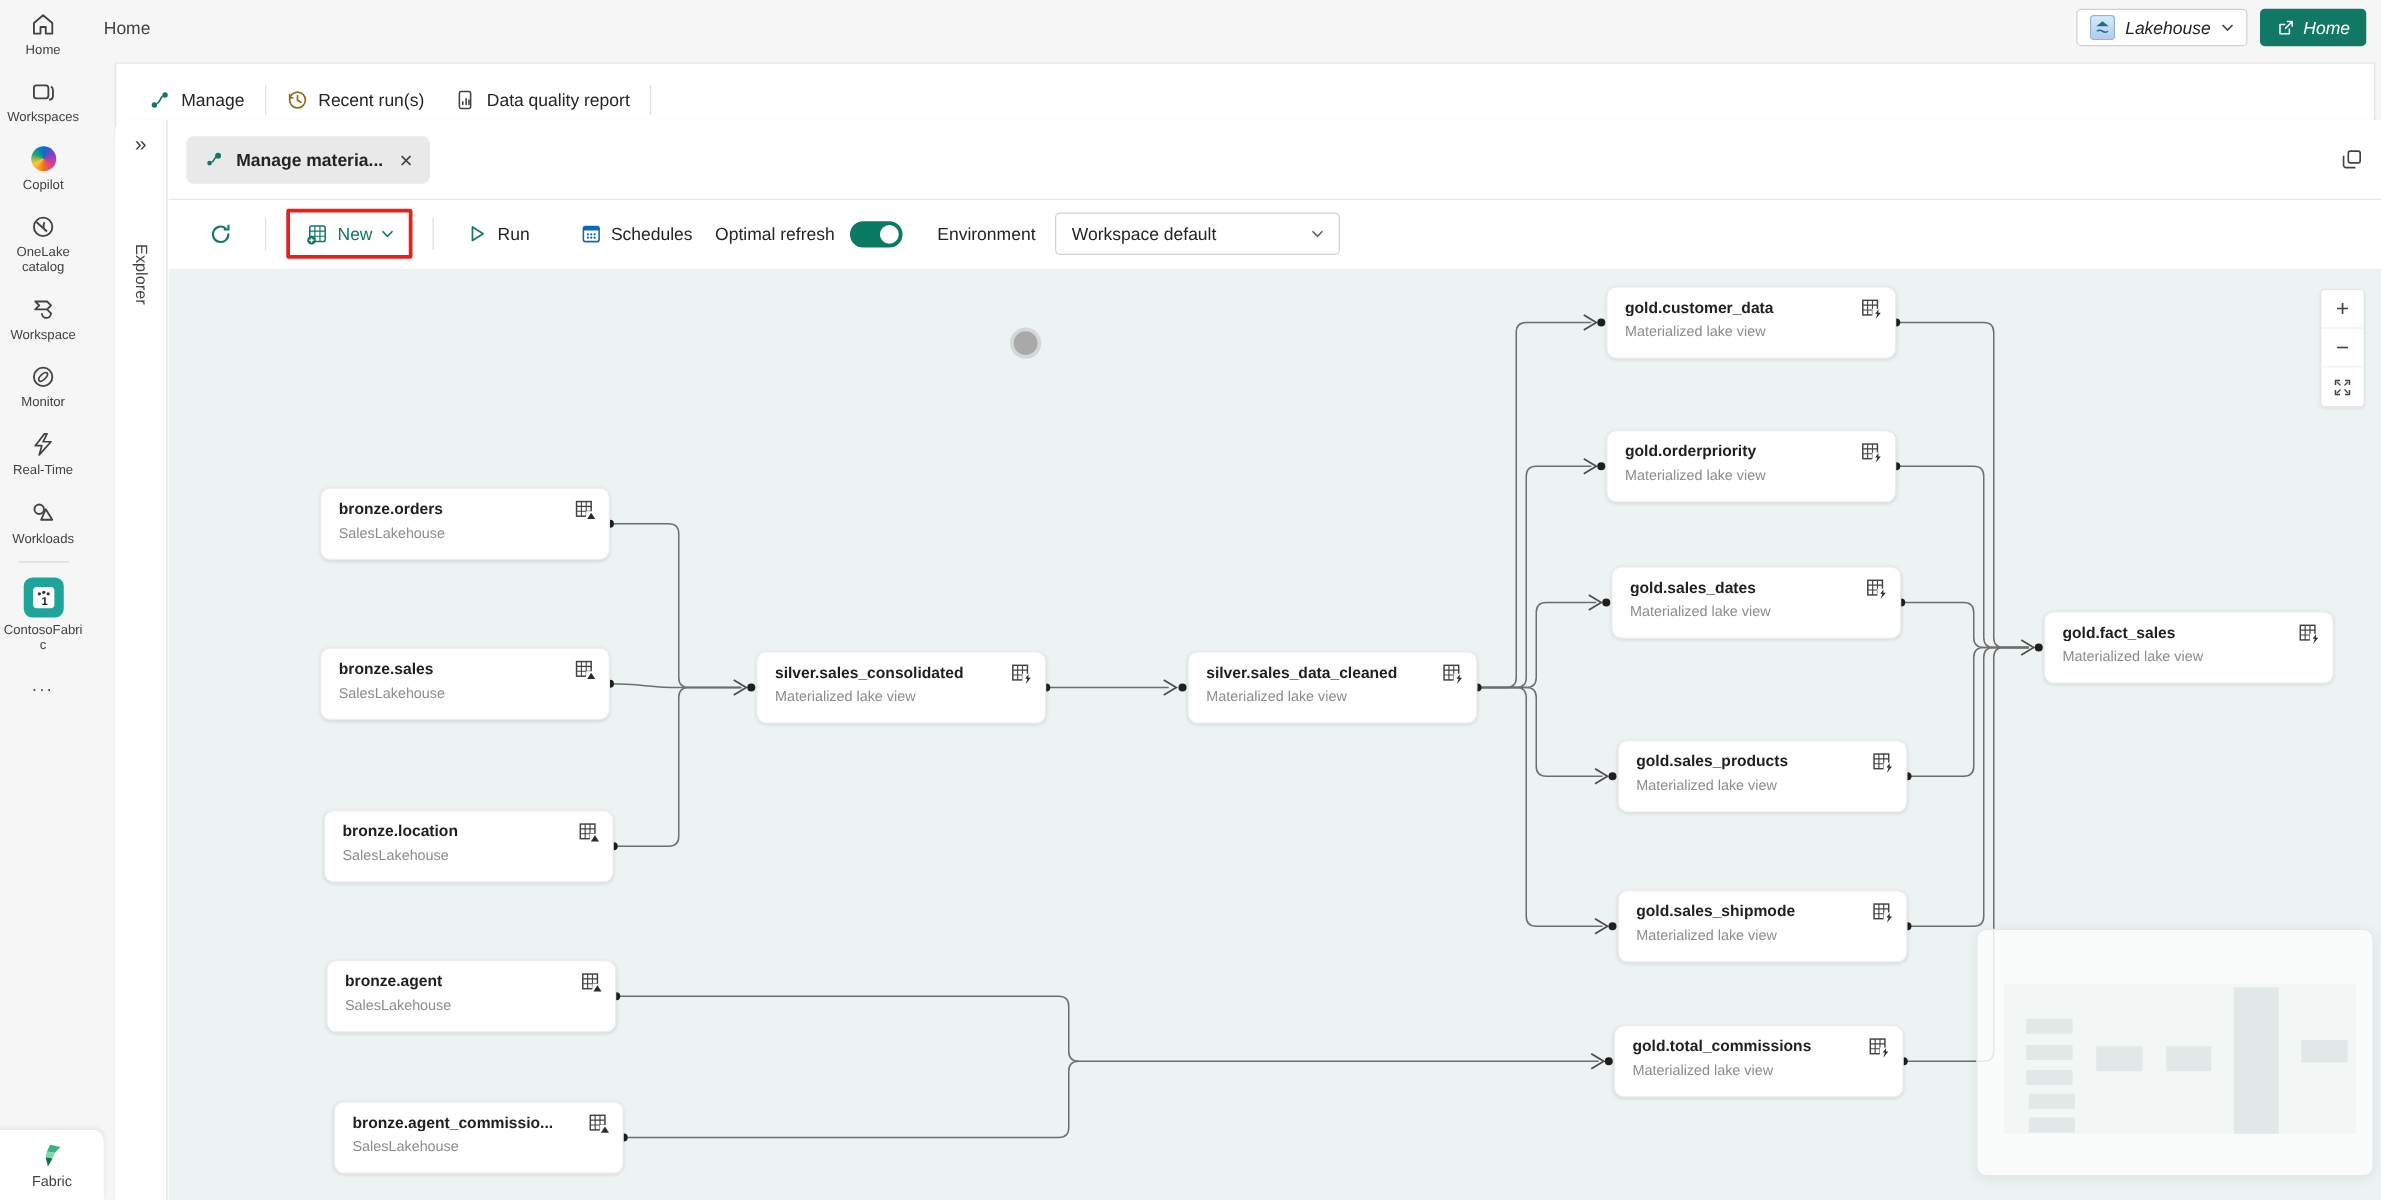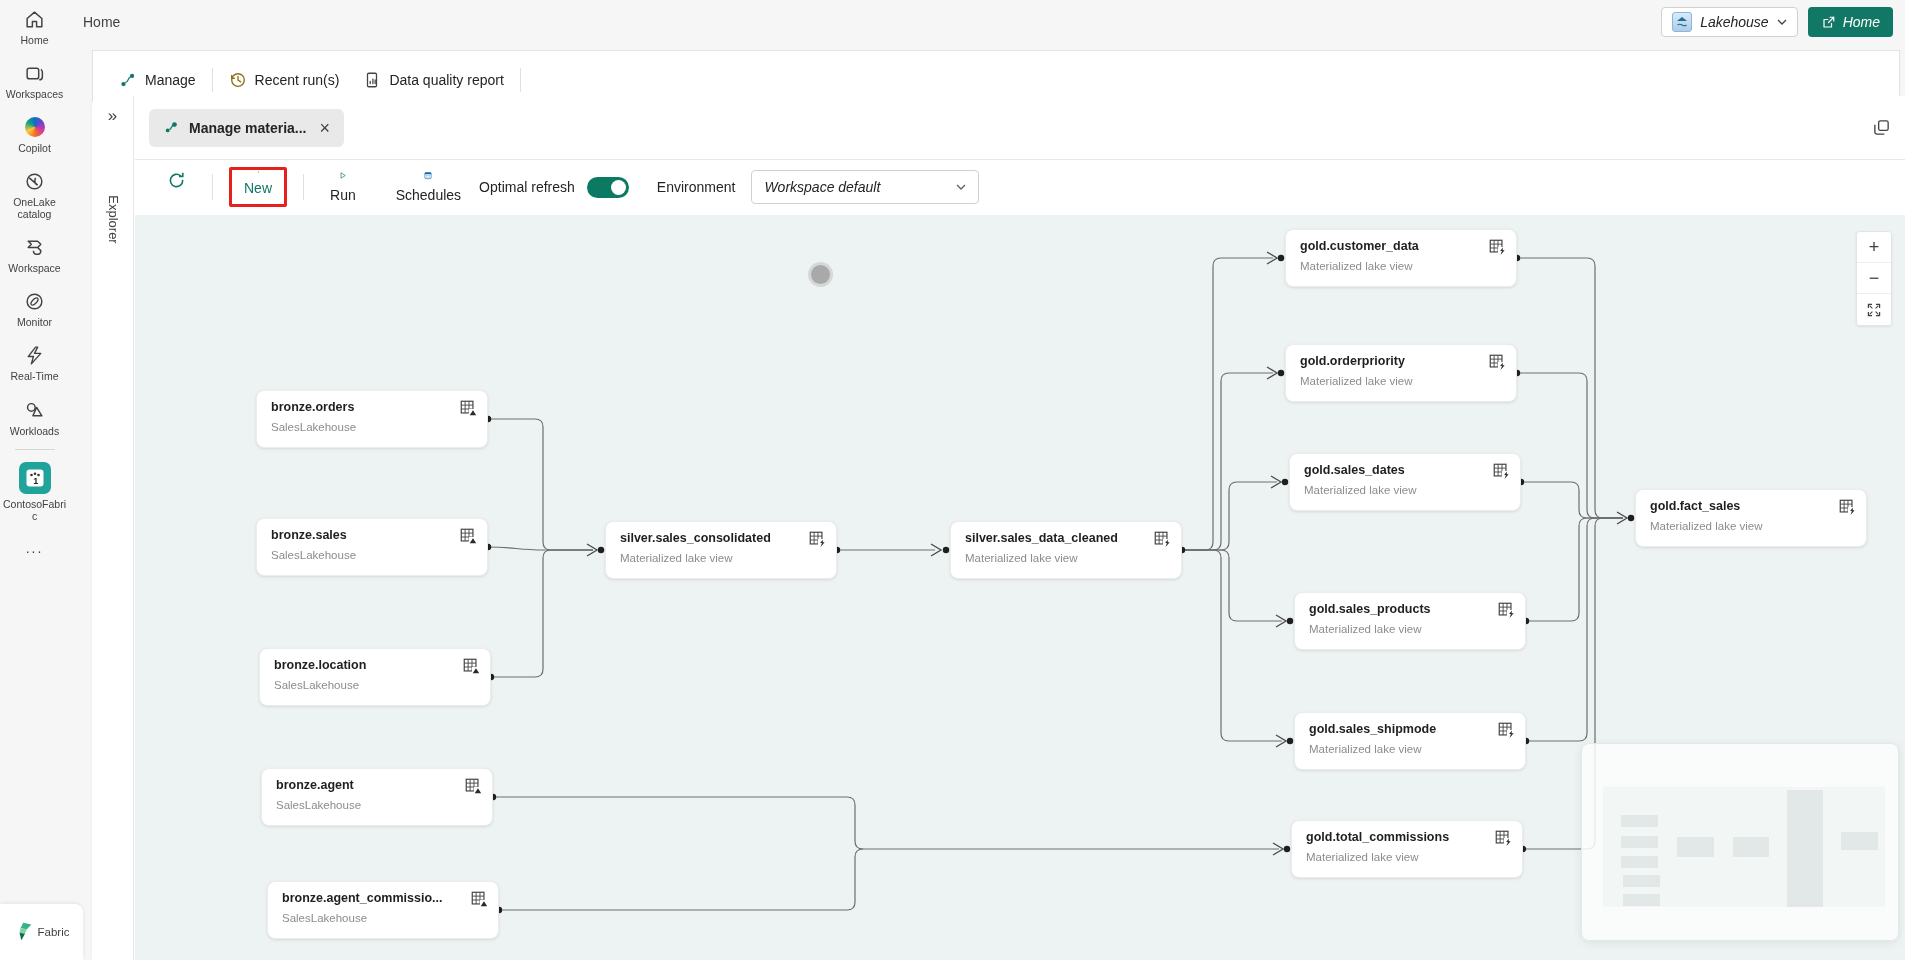--- a/index.html
+++ b/index.html
@@ -7,21 +7,21 @@
   body { font-family:"Liberation Sans", sans-serif; background:#f6f6f6; color:#242424; font-size:14px; }
 
   
   #rail { position:absolute; left:0; top:0; width:69px; height:960px; background:#f6f6f6; z-index:30; }
   .rail-item { width:69px; display:flex; flex-direction:column; align-items:center; gap:4px; padding:8px 2px; cursor:pointer; }
   .rail-item .lbl { font-size:10.5px; color:#424242; text-align:center; line-height:1.15; word-break:break-word; }
   .rail-ico { width:22px; height:22px; display:flex; align-items:center; justify-content:center; }
   .rail-div { width:40px; height:1px; background:#d6d6d6; margin:4px auto; }
   .contoso-box { width:32px; height:32px; border-radius:7px; background:#20a39a; display:flex; align-items:center; justify-content:center; }
   .more-dots { font-size:14px; letter-spacing:2px; color:#424242; padding:10px 0; text-align:center; cursor:pointer; }
-  #fabric-foot { position:absolute; left:0; bottom:0; width:83px; height:56px; background:#fff; border-radius:0 8px 0 0; box-shadow:0 -1px 4px rgba(0,0,0,.08); display:flex; flex-direction:row; align-items:center; justify-content:center; gap:2px; }
+  #fabric-foot { position:absolute; left:0; bottom:0; width:83px; height:56px; background:#fff; border-radius:0 8px 0 0; box-shadow:0 -1px 4px rgba(0,0,0,.08); display:flex; flex-direction:column; align-items:center; justify-content:center; gap:2px; }
   #fabric-foot .lbl { font-size:11.5px; color:#424242; }
   .copilot-ball { width:20px; height:20px; border-radius:50%; background:conic-gradient(#0b6bcb,#7a42c9,#d83b9a,#f2711c,#ffc83d,#19a47a,#0b6bcb); }
 
   
   #topbar { position:absolute; left:69px; top:0; right:0; height:44px; display:flex; align-items:center; }
   .top-tab { padding:0 14px; height:44px; display:flex; align-items:center; font-size:14px; color:#424242; cursor:pointer; position:relative; }
   .top-tab.active { font-weight:700; color:#1f1f1f; }
   .top-tab.active .underline { position:absolute; left:10px; right:10px; bottom:3px; height:3px; border-radius:2px; background:#117865; }
   #topbar-right { margin-left:auto; display:flex; align-items:center; gap:10px; padding-right:12px;font-style:italic; }
   #lakehouse-btn { display:flex; align-items:center; gap:8px; background:#fff; border:1px solid #d1d1d1; border-radius:4px; height:30px; padding:0 10px; cursor:pointer; }
@@ -41,26 +41,26 @@
   #explorer .vlabel-wrap { position:absolute; top:70px; left:0; width:42px; height:80px; display:flex; align-items:center; justify-content:center; }
 
   #work { position:absolute; left:43px; top:0; right:0; bottom:0; }
   #doc-tab-row { height:64px; display:flex; align-items:center; padding:0 14px; border-bottom:1px solid #e8e8e8; }
   #doc-tab { display:flex; align-items:center; gap:9px; background:#e9e9e9; border-radius:6px; height:38px; padding:0 14px; font-weight:700; font-size:14px; color:#242424; cursor:pointer; }
   #doc-tab .x { font-weight:400; font-size:18px; color:#424242; margin-left:4px; cursor:pointer; line-height:1; }
   #copy-btn { margin-left:auto; cursor:pointer; display:flex; }
 
   #canvas-toolbar { height:54px; display:flex; align-items:center; padding:0 10px 0 22px; gap:6px; }
   .tb-sep { width:1px; height:26px; background:#e0e0e0; margin:0 10px; }
-  .tb-btn { display:flex; align-items:center; gap:7px; padding:0 10px; height:32px; border-radius:4px; cursor:pointer; font-size:14px; color:#242424;flex-direction:column; }
+  .tb-btn { display:flex; align-items:center; gap:7px; padding:0 10px; height:32px; border-radius:4px; cursor:pointer; font-size:14px; color:#242424; }
   .tb-btn.teal { color:#117865; }
   .red-box { border:3px solid #e5201d; border-radius:2px; padding:1px 2px; }
   .toggle { width:42px; height:21px; border-radius:11px; background:#0c7a63; position:relative; cursor:pointer; margin-left:6px; }
   .toggle .knob { position:absolute; right:3px; top:3px; width:15px; height:15px; border-radius:50%; background:#fff; }
-  #env-select { display:flex; align-items:center; justify-content:space-between; width:228px; height:34px; border:1px solid #d1d1d1; border-radius:4px; padding:0 12px; margin-left:10px; background:#fff; cursor:pointer; font-size:14px; color:#242424;font-style:italic; }
+  #env-select { display:flex; align-items:center; justify-content:space-between; width:228px; height:34px; border:1px solid #d1d1d1; border-radius:4px; padding:0 12px; margin-left:10px; background:#fff; cursor:pointer; font-size:14px; color:#242424; }
 
   
   #canvas { position:absolute; left:0; top:119px; right:0; bottom:0; background:#edf2f2; overflow:hidden; }
   #edges { position:absolute; left:0; top:0; }
   .node { position:absolute; width:232px; height:58px; background:#fff; border:1px solid #ececec; border-radius:8px; box-shadow:0 1px 3px rgba(0,0,0,.10); padding:9px 14px; cursor:pointer; }
   .node .t { font-size:12.5px; font-weight:700; color:#1f1f1f; white-space:nowrap; overflow:hidden; max-width:176px; }
   .node .s { font-size:11.5px; color:#8c8c8c; margin-top:7px; }
   .node .ic { position:absolute; top:8px; right:10px; }
 
   #pan-dot { position:absolute; width:19px; height:19px; border-radius:50%; background:#a9a9a9; box-shadow:0 0 0 3px rgba(170,170,170,.35); }

